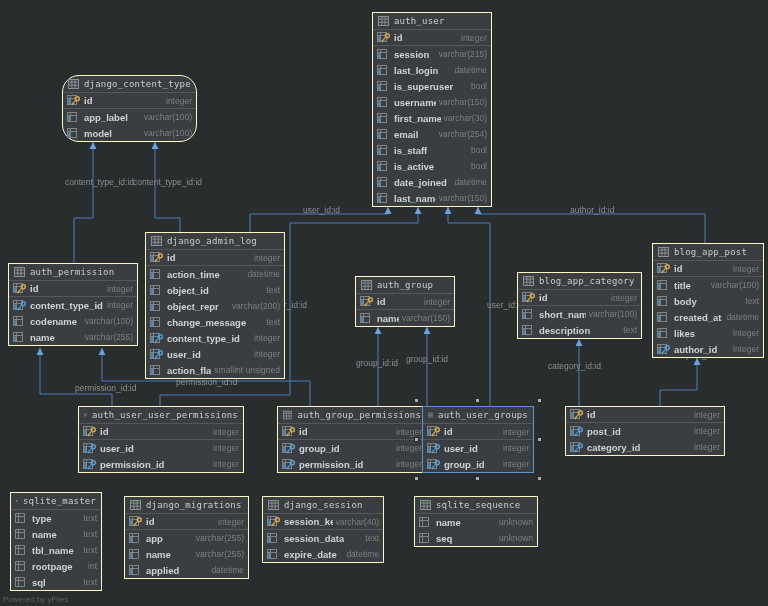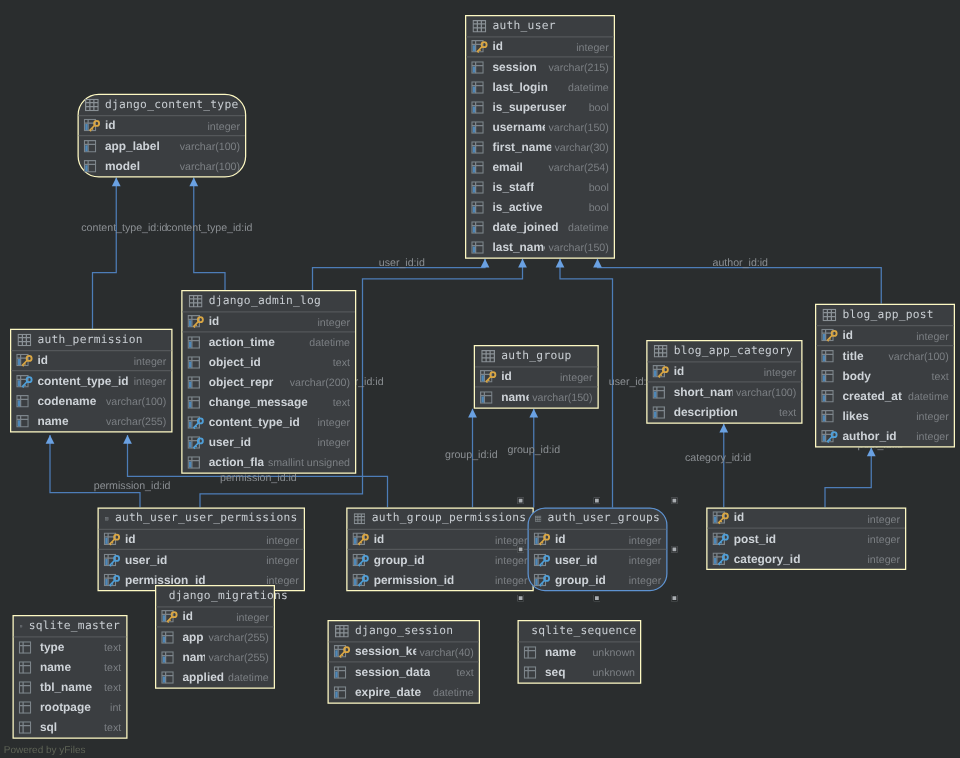--- a/index.html
+++ b/index.html
@@ -2,21 +2,21 @@
 <html><head>
 <meta charset="utf-8">
 <style>
   html,body{margin:0;padding:0;background:#2a2d2e;}
   #stage{position:relative;width:768px;height:606px;background:#2a2d2e;overflow:hidden;
          font-family:"Liberation Sans",sans-serif;}
   #edge-layer{position:absolute;left:0;top:0;z-index:1;}
   .edge-label{position:absolute;z-index:2;font-size:8.5px;color:#8b8f93;white-space:nowrap;
               font-family:"Liberation Sans",sans-serif;}
   .table{position:absolute;z-index:3;background:#3b3e41;border:1px solid #fef9c3;box-sizing:border-box;}
-  .table.selected{border-color:#5e93d1;border-radius:14px;}
+  .table.selected{border-color:#5e93d1;}
   .hdr{height:17px;border-bottom:1px solid #54575a;display:flex;align-items:center;gap:5px;
        padding:0 5px;box-sizing:border-box;}
   .tname{font-family:"DejaVu Sans Mono","Liberation Mono",monospace;font-size:9px;color:#c8cdd2;
          white-space:nowrap;letter-spacing:.2px;}
   .row{height:16px;display:flex;align-items:center;gap:3px;padding:0 4px;box-sizing:border-box;overflow:hidden;}
   .row.pkdiv{border-bottom:1px solid #54575a;}
   .cname{font-size:9.5px;font-weight:bold;color:#ced3d8;white-space:nowrap;flex:0 1 auto;overflow:hidden;}
   .ctype{margin-left:auto;font-size:8.5px;color:#7b7f83;white-space:nowrap;flex:0 0 auto;}
   .ic{position:relative;width:14px;height:11px;flex:0 0 auto;}
   .ic svg{position:absolute;left:0;top:0;}
@@ -411,21 +411,21 @@
           <svg width="10" height="10" viewBox="0 0 10 10">
      <rect x="0.5" y="0.5" width="9" height="9" fill="none" stroke="#7d858b"></rect>
      <path d="M0.5 3.5H9.5M3.5 0.5V9.5" stroke="#7d858b" fill="none"></path>
      <rect x="1.2" y="4.2" width="1.9" height="4.9" fill="#4f88b8"></rect>
    </svg>
         </span>
         <span class="cname">action_flag</span>
         <span class="ctype">smallint unsigned</span>
       </div>
     </div>
-    <div class="table" style="left: 355px; top: 276px; width: 100px; margin-left: 24px;">
+    <div class="table" style="left: 355px; top: 276px; width: 100px;">
       <div class="hdr">
         <svg width="11" height="10" viewBox="0 0 11 10">
      <rect x="0.5" y="0.5" width="10" height="9" fill="none" stroke="#8a9196"></rect>
      <path d="M0.5 3H10.5M3.9 0.5V9.5M7.1 0.5V9.5M0.5 6.2H10.5" stroke="#8a9196" fill="none"></path>
    </svg>
         <span class="tname">auth_group</span>
       </div>
       <div class="row pkdiv">
         <span class="ic">
           <svg width="10" height="10" viewBox="0 0 10 10">
@@ -856,21 +856,21 @@
           <svg width="10" height="10" viewBox="0 0 10 10">
      <rect x="0.5" y="0.5" width="9" height="9" fill="none" stroke="#7d858b"></rect>
      <path d="M0.5 3.5H9.5M3.5 0.5V9.5" stroke="#7d858b" fill="none"></path>
 
    </svg>
         </span>
         <span class="cname">sql</span>
         <span class="ctype">text</span>
       </div>
     </div>
-    <div class="table" style="left: 124px; top: 468px; width: 96px;">
+    <div class="table" style="left: 124px; top: 496px; width: 125px;">
       <div class="hdr">
         <svg width="11" height="10" viewBox="0 0 11 10">
      <rect x="0.5" y="0.5" width="10" height="9" fill="none" stroke="#8a9196"></rect>
      <path d="M0.5 3H10.5M3.9 0.5V9.5M7.1 0.5V9.5M0.5 6.2H10.5" stroke="#8a9196" fill="none"></path>
    </svg>
         <span class="tname">django_migrations</span>
       </div>
       <div class="row pkdiv">
         <span class="ic">
           <svg width="10" height="10" viewBox="0 0 10 10">
@@ -959,21 +959,21 @@
           <svg width="10" height="10" viewBox="0 0 10 10">
      <rect x="0.5" y="0.5" width="9" height="9" fill="none" stroke="#7d858b"></rect>
      <path d="M0.5 3.5H9.5M3.5 0.5V9.5" stroke="#7d858b" fill="none"></path>
      <rect x="1.2" y="4.2" width="1.9" height="4.9" fill="#4f88b8"></rect>
    </svg>
         </span>
         <span class="cname">expire_date</span>
         <span class="ctype">datetime</span>
       </div>
     </div>
-    <div class="table" style="left: 414px; top: 496px; width: 99px;">
+    <div class="table" style="left: 414px; top: 496px; width: 124px;">
       <div class="hdr">
         <svg width="11" height="10" viewBox="0 0 11 10">
      <rect x="0.5" y="0.5" width="10" height="9" fill="none" stroke="#8a9196"></rect>
      <path d="M0.5 3H10.5M3.9 0.5V9.5M7.1 0.5V9.5M0.5 6.2H10.5" stroke="#8a9196" fill="none"></path>
    </svg>
         <span class="tname">sqlite_sequence</span>
       </div>
       <div class="row">
         <span class="ic">
           <svg width="10" height="10" viewBox="0 0 10 10">

